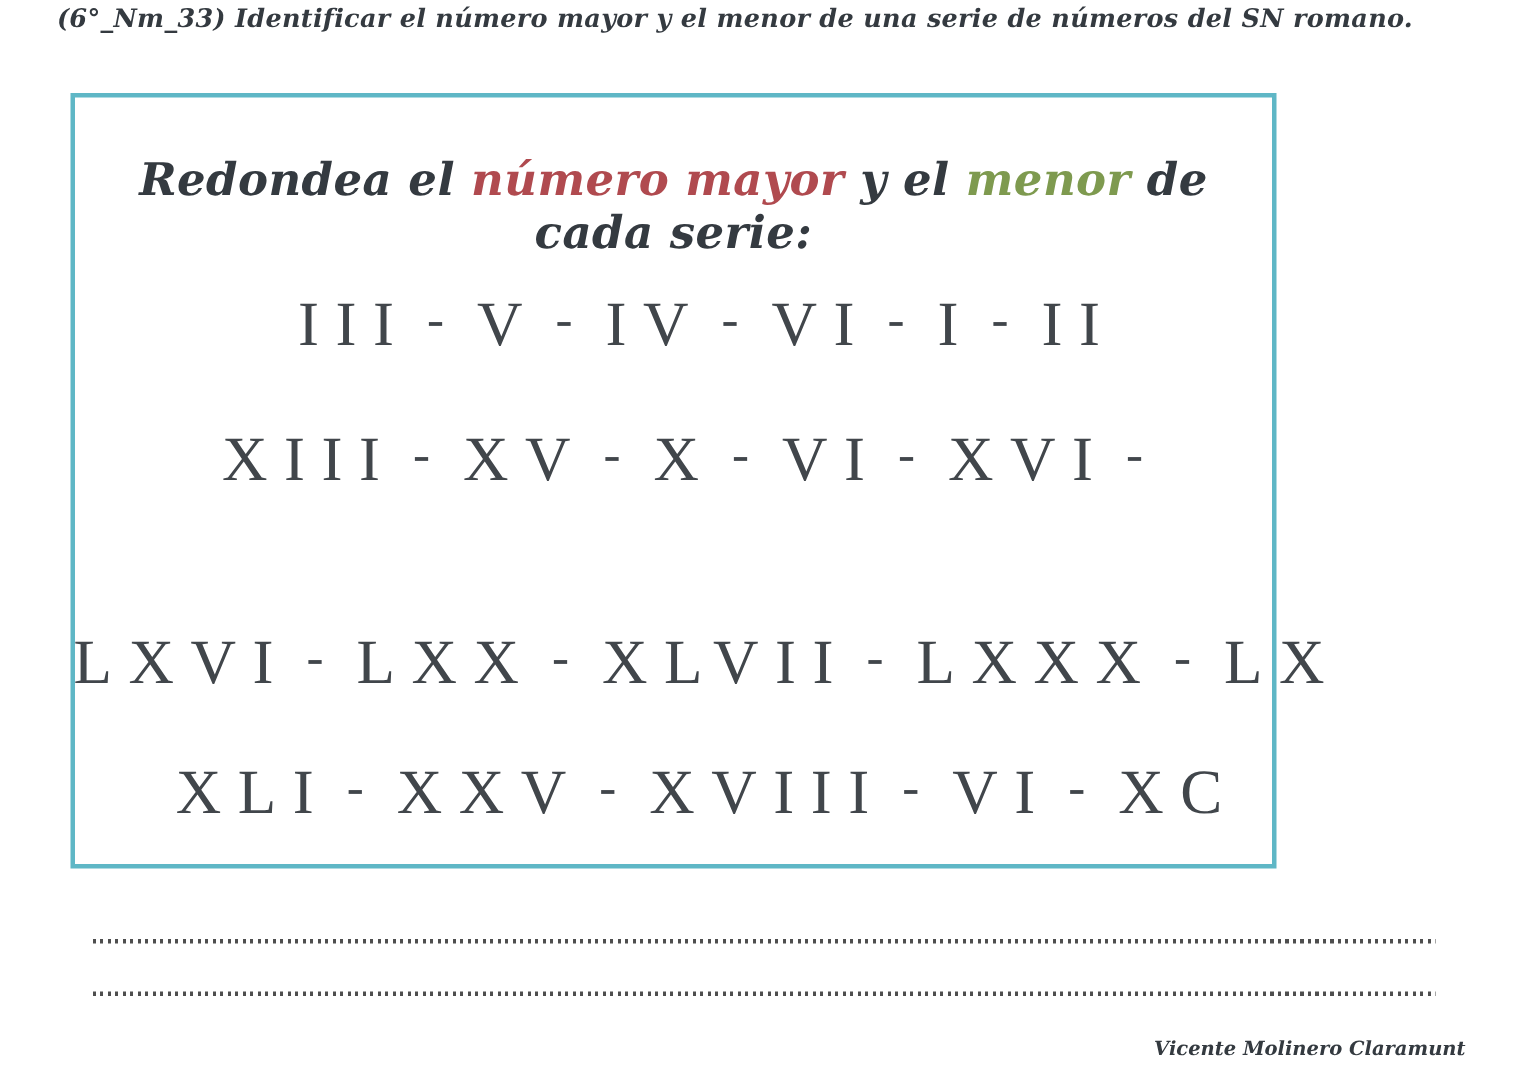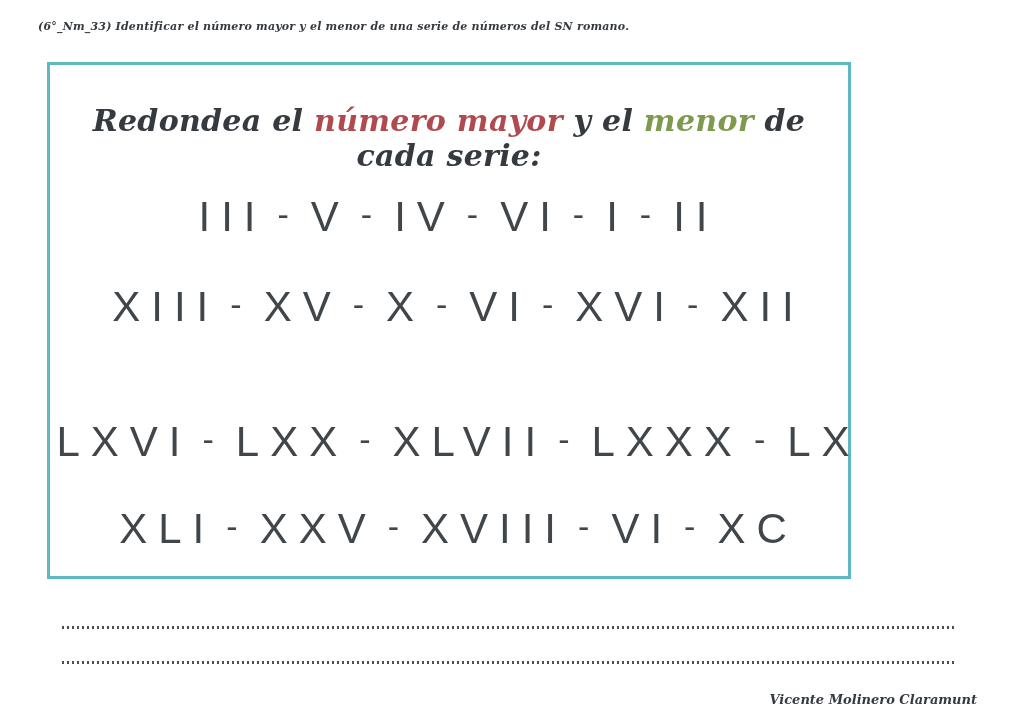--- a/index.html
+++ b/index.html
@@ -12,48 +12,48 @@
   *{box-sizing:border-box;}
   html,body{margin:0;padding:0;}
   body{
     width:1024px;height:725px;
     background:#ffffff;
     position:relative;
     font-family:"Liberation Sans",sans-serif;
     overflow:hidden;
   }
   .page-header{
-    position:absolute;left:38px;top:20px;
+    position:absolute;left:38px;top:3px;
     font-family:"DejaVu Serif",serif;
     font-style:italic;font-weight:bold;
-    font-size:11px;letter-spacing:.2px;
+    font-size:17px;letter-spacing:.2px;
     color:var(--ink);
     white-space:nowrap;
   }
   .frame{
     position:absolute;left:47px;top:62px;
     width:804px;height:517px;
     border:3px solid var(--box-border);
     background:#ffffff;
   }
   .ws-title{
     position:absolute;left:0;top:38px;width:100%;
     text-align:center;
     font-family:"DejaVu Serif",serif;
     font-style:italic;font-weight:bold;
     font-size:30px;color:var(--ink);
     letter-spacing:.3px;
   }
   .ws-title .max{color:var(--max-color);}
   .ws-title .min{color:var(--min-color);}
   .series-row{
-    position:absolute;left:4px;width:100%;
+    position:absolute;left:17px;width:100%;
     display:flex;justify-content:center;align-items:center;
     font-size:42px;color:var(--numeral-ink);
-    font-family:Liberation Sans, sans-serif;
+    font-family:Liberation Serif, serif;
   }
   .series-row .numeral{
     letter-spacing:11px;
     margin-right:-11px; 
     white-space:nowrap;
   }
   .series-row .sep{
     margin:0 22px;
     font-size:34px;
     position:relative;top:-3px;
@@ -105,21 +105,20 @@
       <span class="numeral">XIII</span>
       <span class="sep">-</span>
       <span class="numeral">XV</span>
       <span class="sep">-</span>
       <span class="numeral">X</span>
       <span class="sep">-</span>
       <span class="numeral">VI</span>
       <span class="sep">-</span>
       <span class="numeral">XVI</span>
       <span class="sep">-</span>
-      <span class="numeral">XII</span>
     </div>
   <div class="series-row" id="row-2">
       <span class="numeral">LXVI</span>
       <span class="sep">-</span>
       <span class="numeral">LXX</span>
       <span class="sep">-</span>
       <span class="numeral">XLVII</span>
       <span class="sep">-</span>
       <span class="numeral">LXXX</span>
       <span class="sep">-</span>

